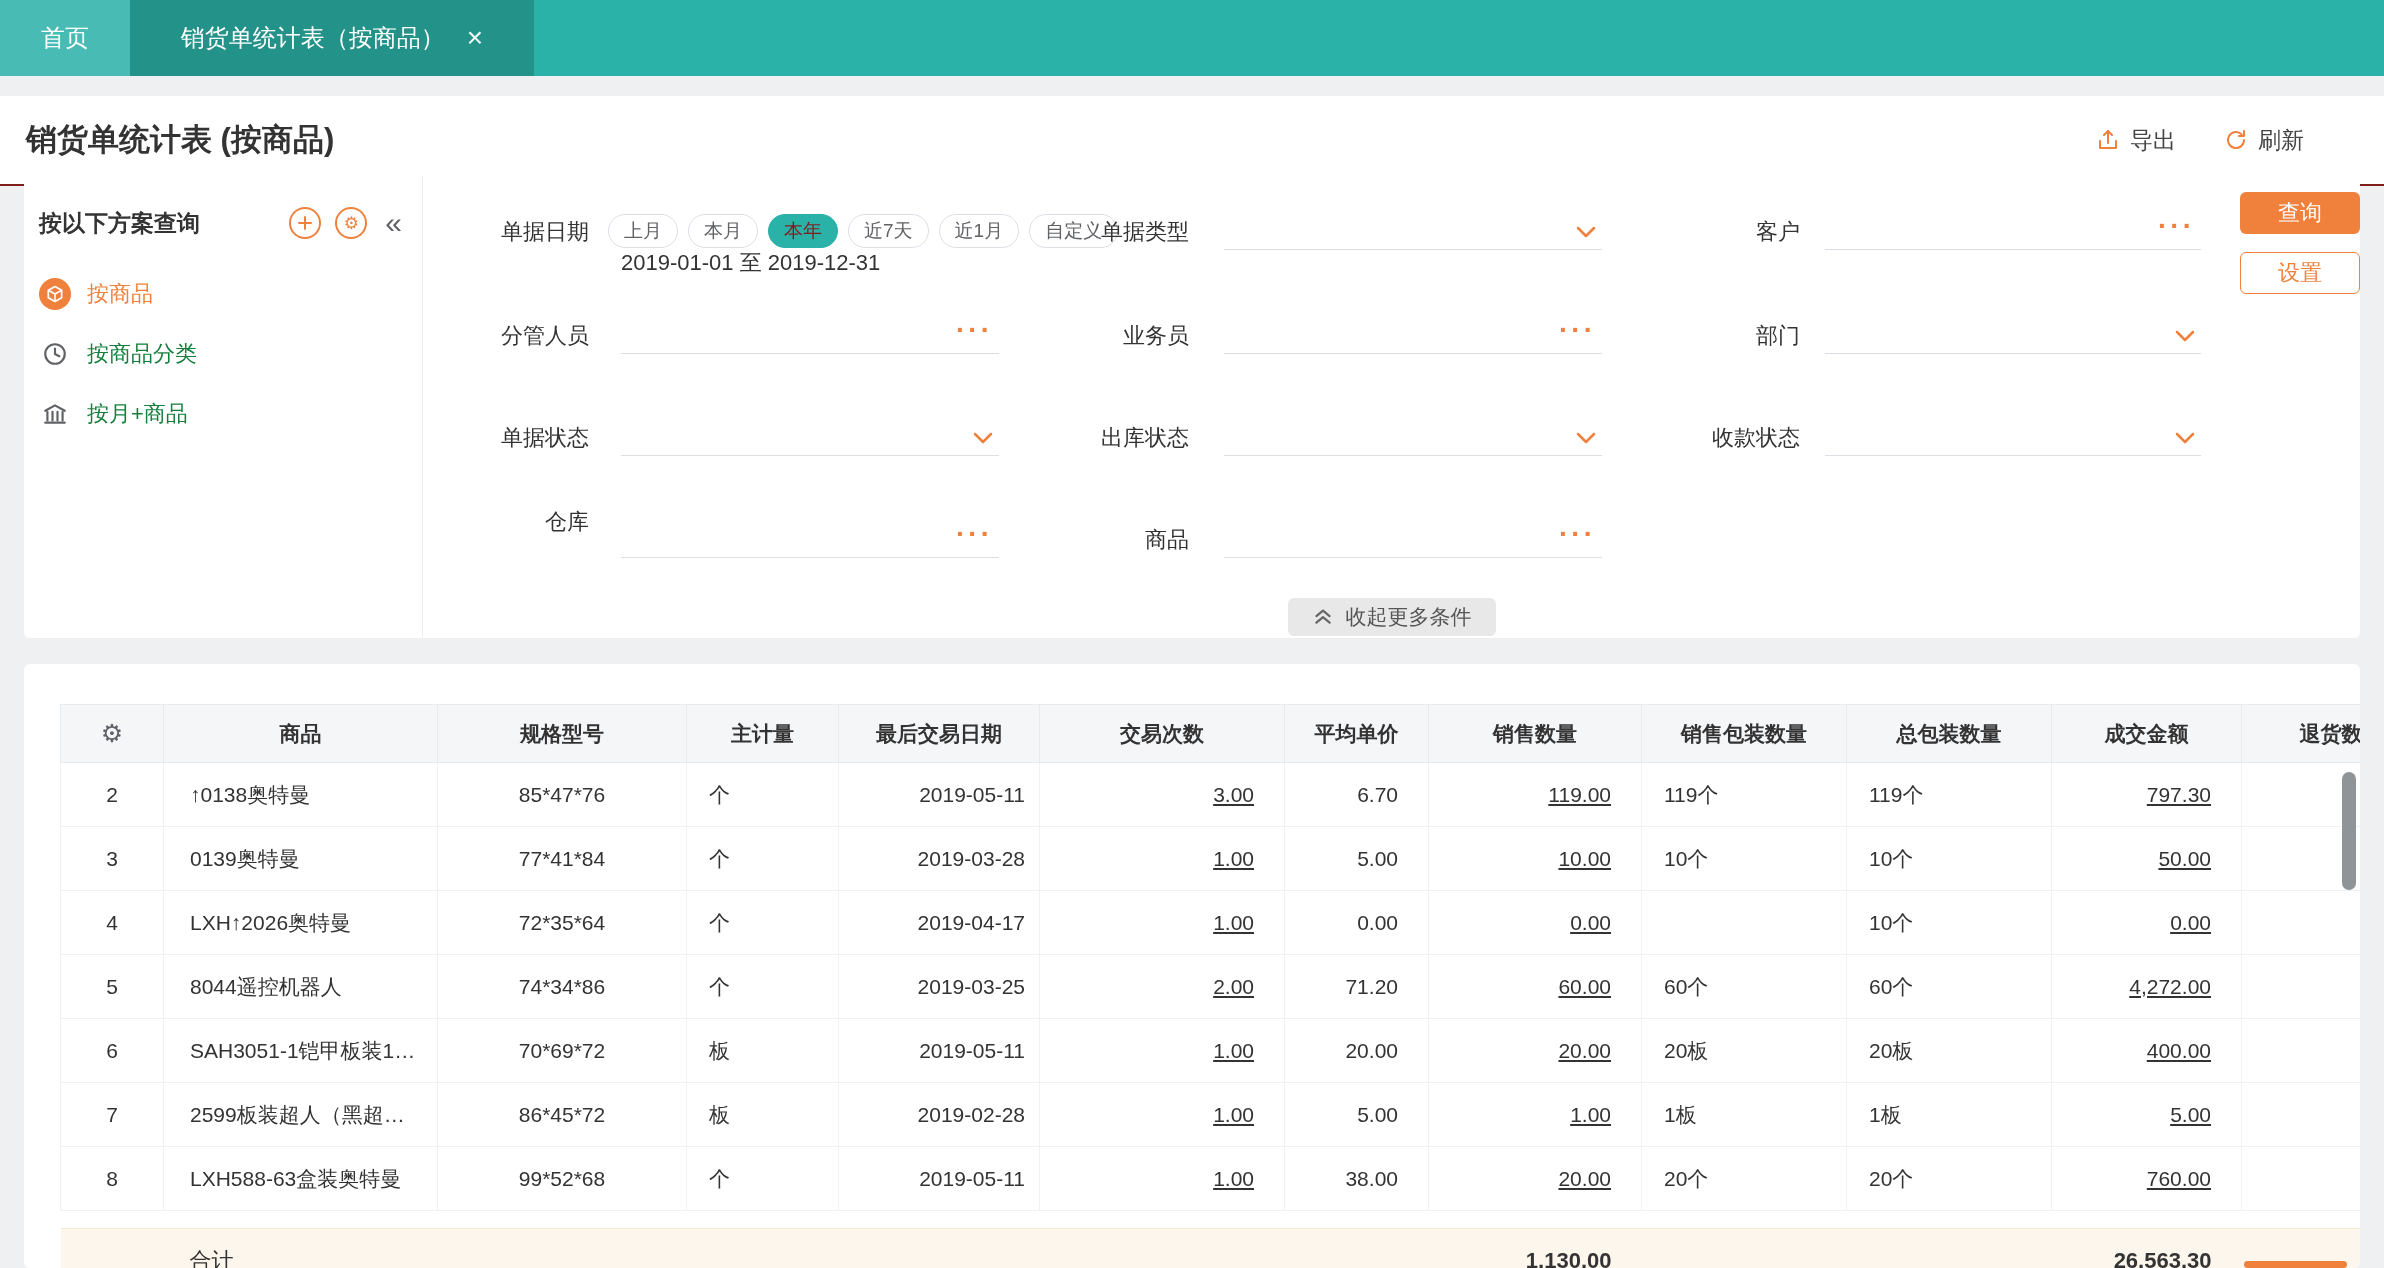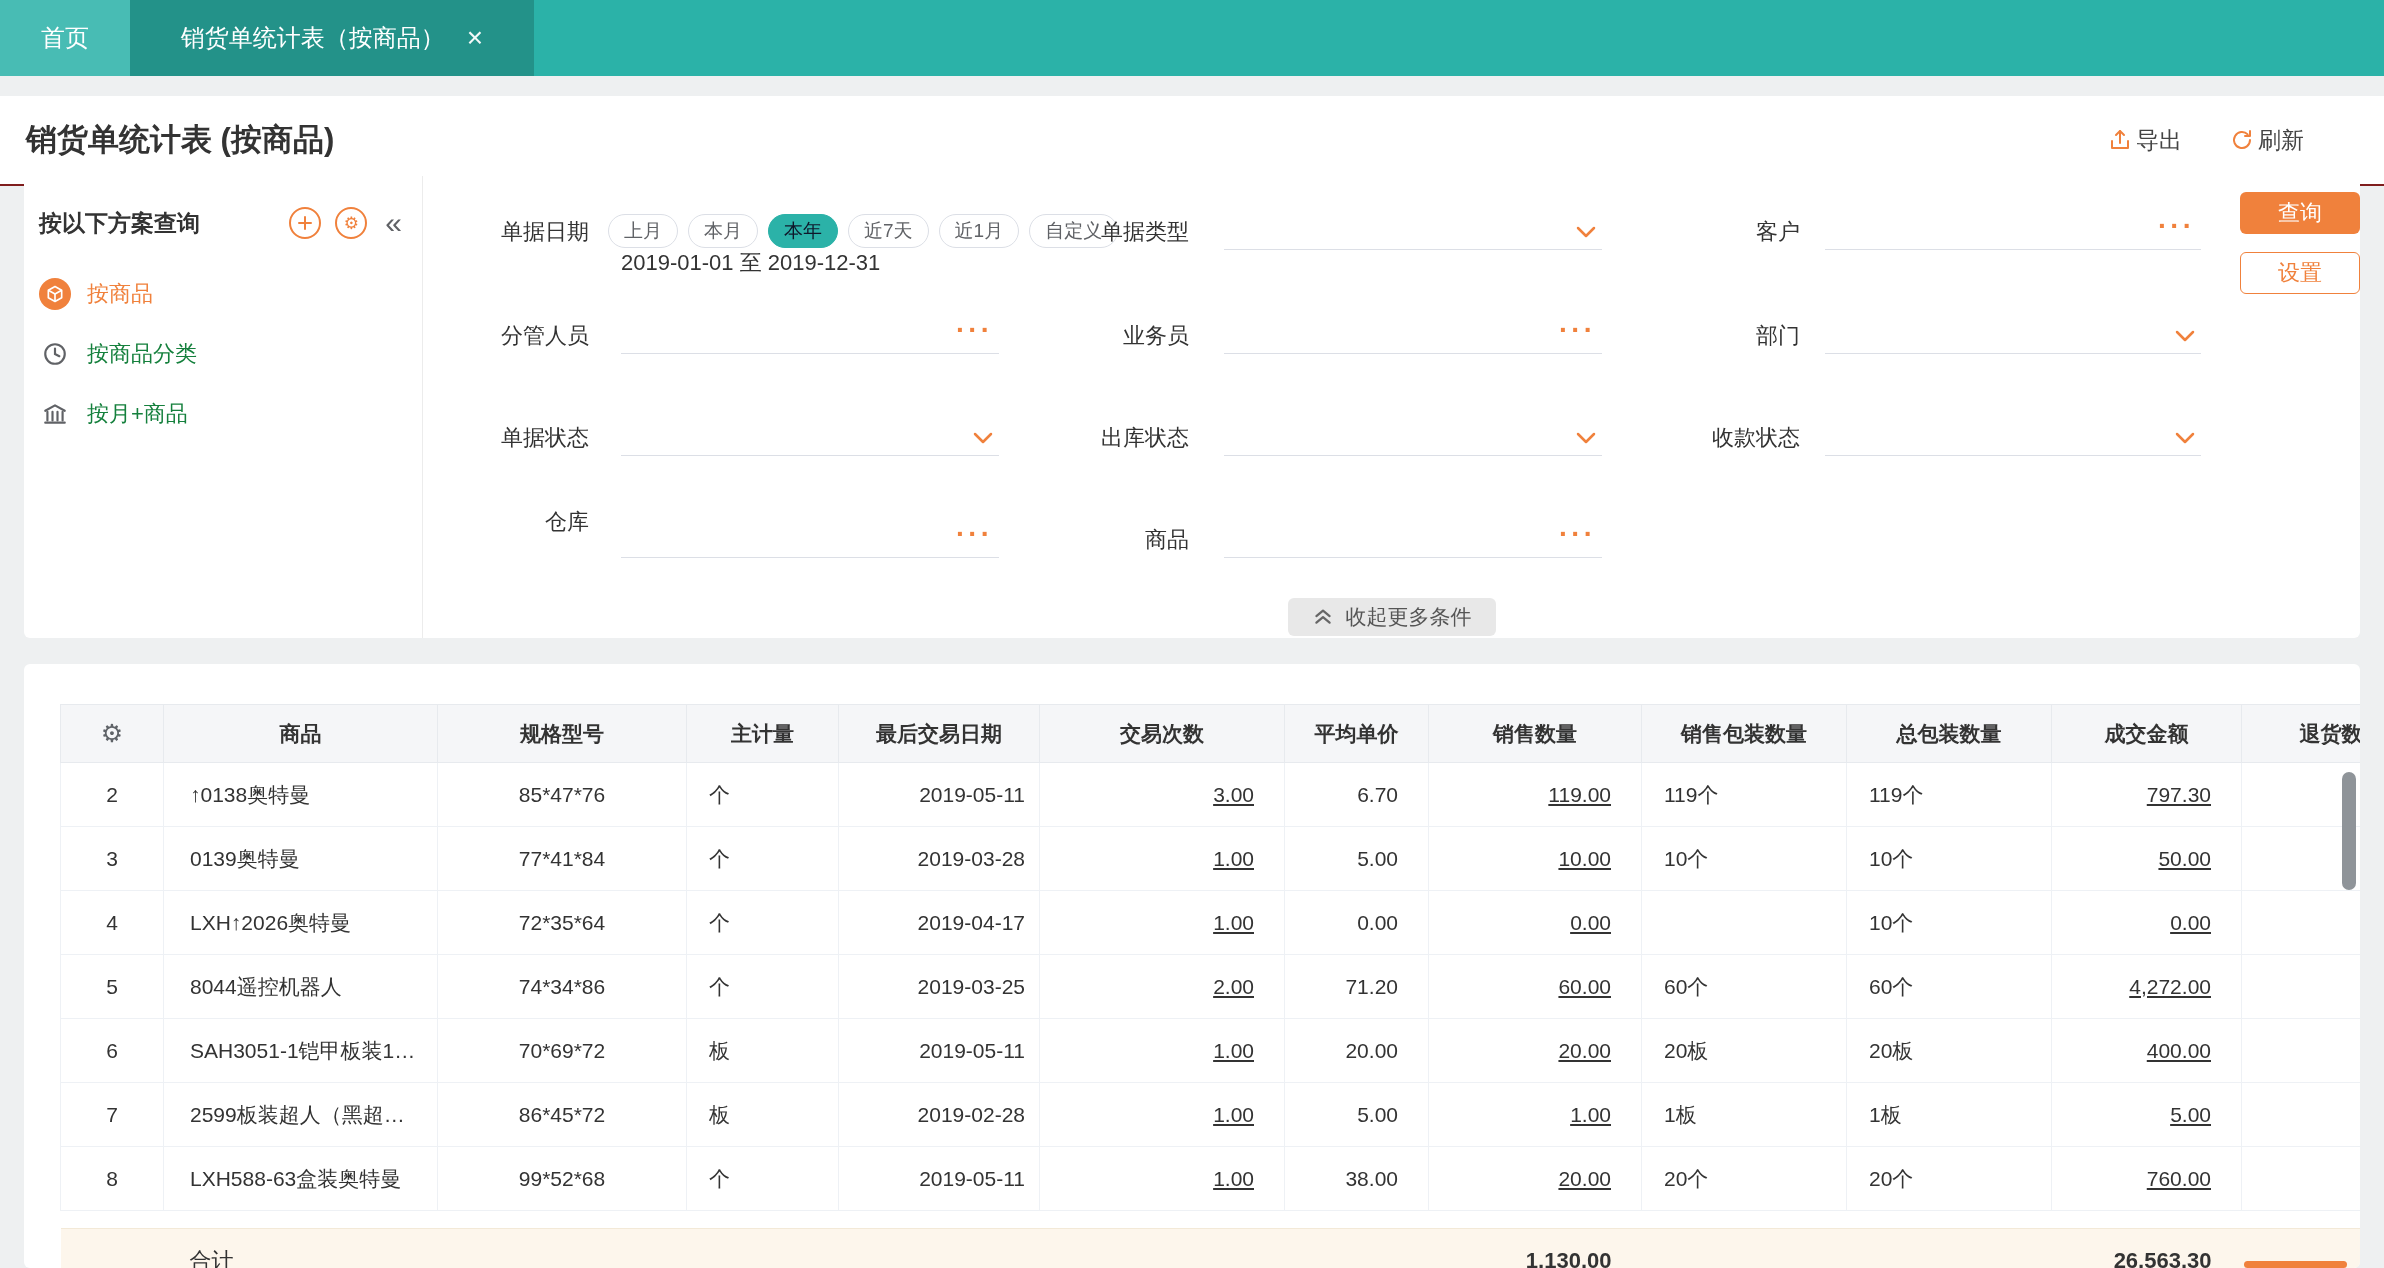--- a/index.html
+++ b/index.html
@@ -11,21 +11,21 @@
   .tabbar { height:76px; background:var(--teal,#2bb2a8); display:flex; }
   .tab { display:flex; align-items:center; justify-content:center; color:#fff; font-size:24px; cursor:pointer; }
   .tab-home { width:130px; background:rgba(255,255,255,.14); }
   .tab-active { width:404px; background:rgba(0,0,0,.18); gap:22px; }
   .tab-close { font-size:28px; line-height:1; opacity:.95; }
 
   
   .pageheader { height:90px; background:#fff; display:flex; align-items:center; padding:0 80px 0 26px; border-bottom:2px solid #7f1d1d;margin-top:20px; }
   .page-title { font-size:31px; font-weight:600; color:#333; }
   .header-actions { margin-left:auto; display:flex; gap:48px; }
-  .hbtn { display:flex; align-items:center; gap:4px; font-size:23px; color:#444; cursor:pointer; }
+  .hbtn { display:flex; align-items:center; gap:10px; font-size:23px; color:#444; cursor:pointer; }
   .hbtn svg { display:block; }
 
   
   .panel { position:absolute; background:#fff; border-radius:6px; }
   .panel-top { left:24px; top:176px; width:2336px; height:462px; }
   .panel-table { left:24px; top:664px; width:2336px; height:604px; overflow:hidden; }
 
   
   .sidebar { position:absolute; left:0; top:0; width:398px; height:100%; padding:30px 20px 0 15px; }
   .sidebar-head { display:flex; align-items:center; height:34px; }
@@ -41,21 +41,21 @@
   .vdivider { position:absolute; left:398px; top:0; bottom:0; width:1px; background:#ececec; }
 
   
   .filters { position:absolute; left:399px; top:0; right:0; bottom:0; }
   .f-label { position:absolute; width:220px; text-align:right; font-size:22px; color:#333; line-height:30px; }
   .f-field { position:absolute; width:378px; height:40px; border-bottom:1px solid #dcdfe6; cursor:pointer; }
   .f-chevron { position:absolute; right:6px; top:14px; }
   .f-dots { position:absolute; right:6px; top:0; color:var(--accent,#f0813c); font-size:28px; font-weight:700; letter-spacing:3px; }
   .pills { position:absolute; display:flex; gap:10px; }
   .pill { height:34px; padding:0 15px; border:1px solid #dcdfe6; border-radius:17px; display:flex; align-items:center; font-size:19px; color:#606266; background:#fff; cursor:pointer; white-space:nowrap; }
-  .pill.active { background:var(--teal,#2bb2a8); border-color:var(--teal,#2bb2a8); color:#0f172a; }
+  .pill.active { background:var(--teal,#2bb2a8); border-color:var(--teal,#2bb2a8); color:#7f1d1d; }
   .daterange { position:absolute; font-size:22px; color:#333; cursor:pointer; }
   .btn { position:absolute; width:120px; height:42px; border-radius:6px; font-size:22px; display:flex; align-items:center; justify-content:center; cursor:pointer; }
   .btn-query { background:var(--accent,#f0813c); color:#fff; right:0; top:16px; }
   .btn-settings { background:#fff; color:var(--accent,#f0813c); border:1px solid var(--accent,#f0813c); right:0; top:76px; }
   .collapse-bar { position:absolute; left:50%; transform:translateX(-50%); bottom:2px; height:38px; padding:0 24px; background:#e8e8e8; border-radius:6px; display:flex; align-items:center; gap:12px; font-size:21px; color:#555; cursor:pointer; white-space:nowrap; }
 
   
   .table-wrap { padding:40px 36px 0; }
   table { border-collapse:collapse; table-layout:fixed; width:2381px; font-size:21px; color:#333; }
   th { height:58px; background:#f5f6f8; font-weight:700; text-align:center; border:1px solid #e7eaee; }

